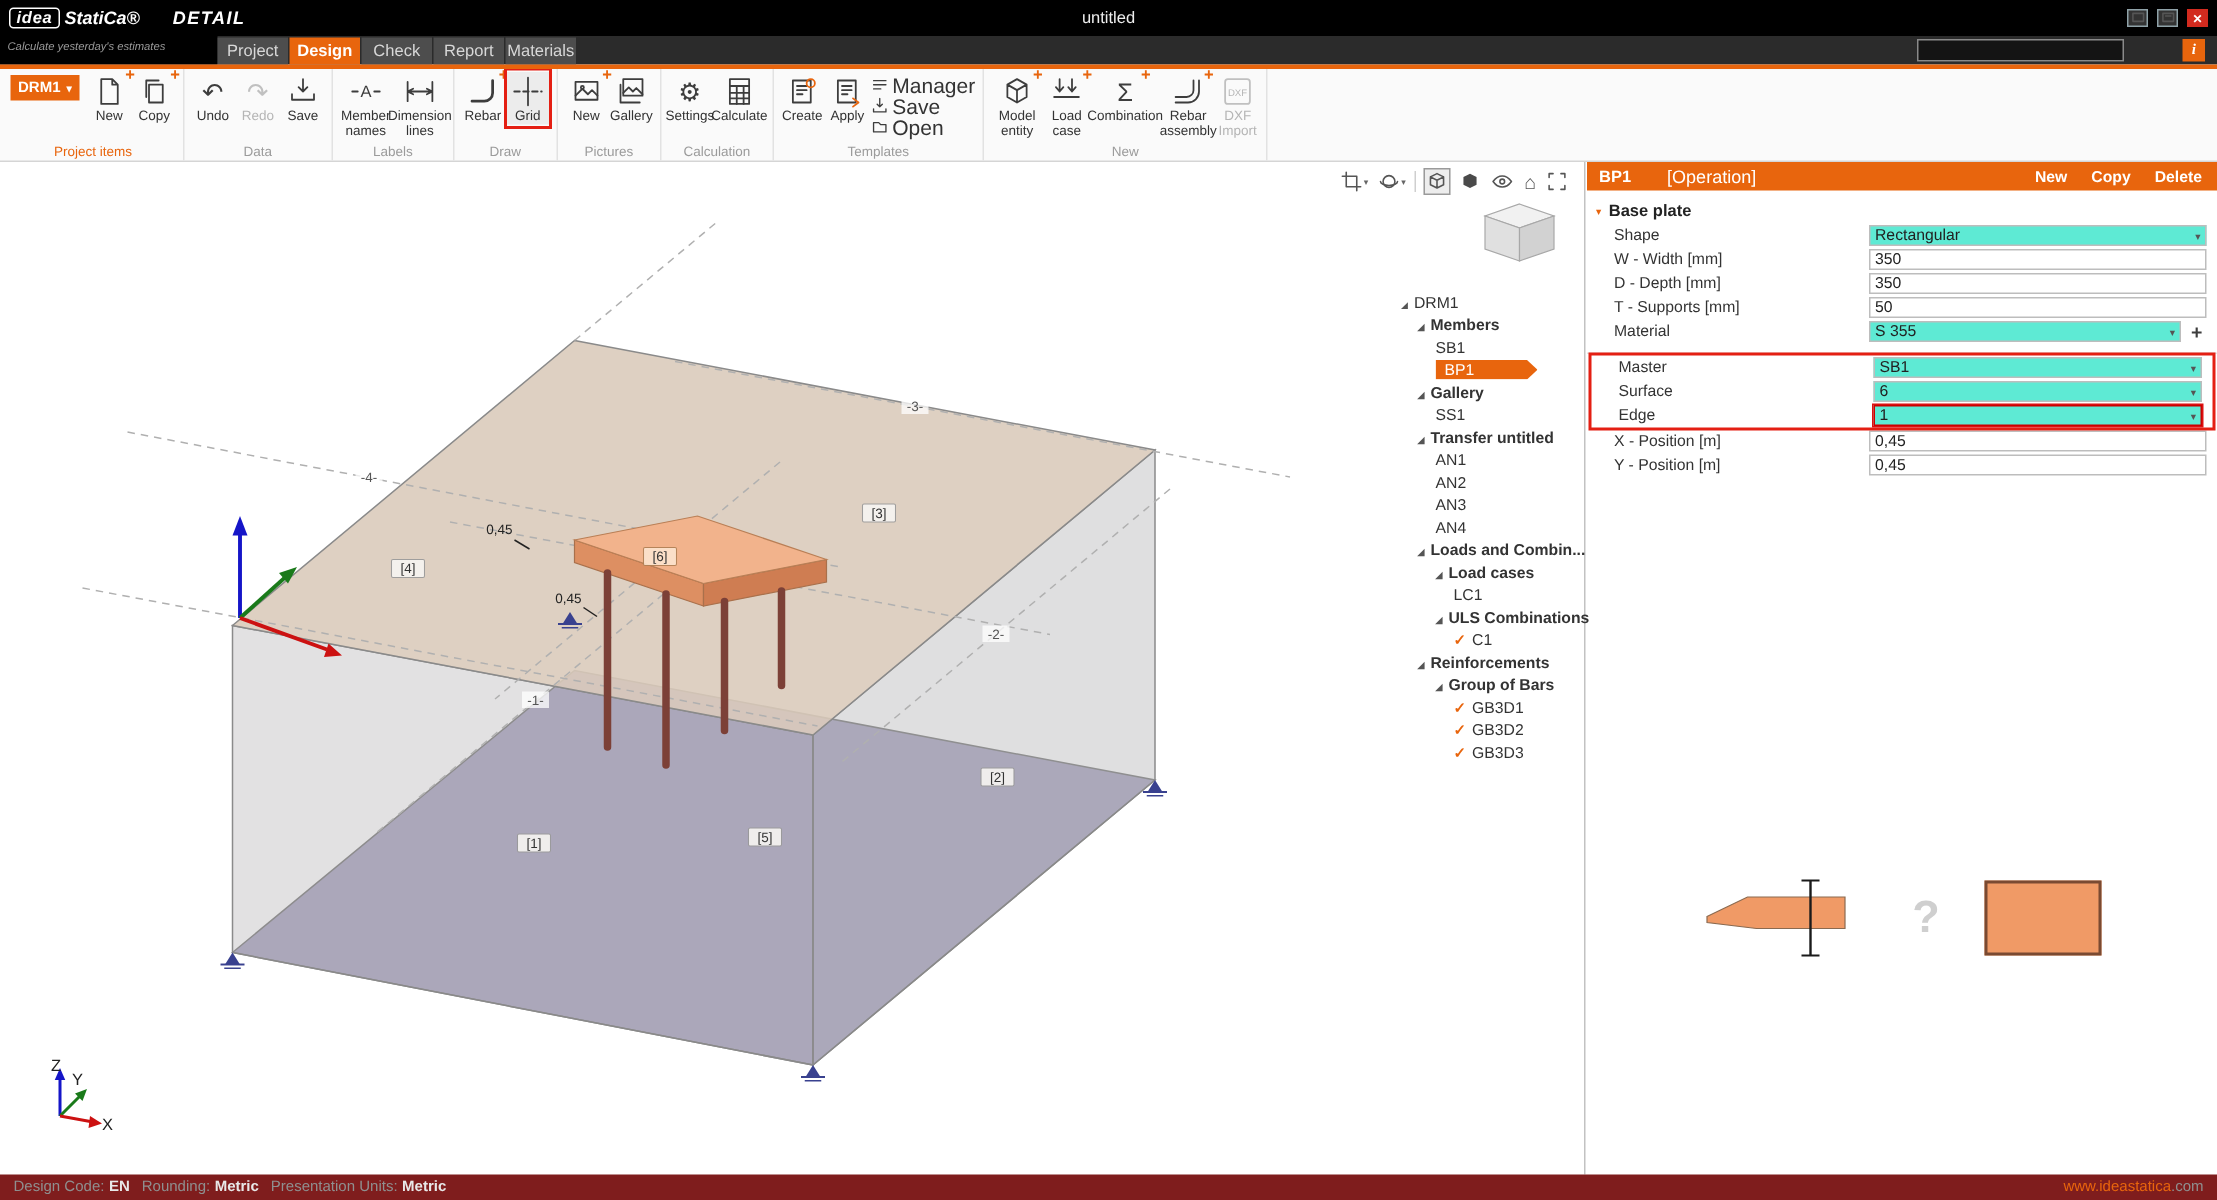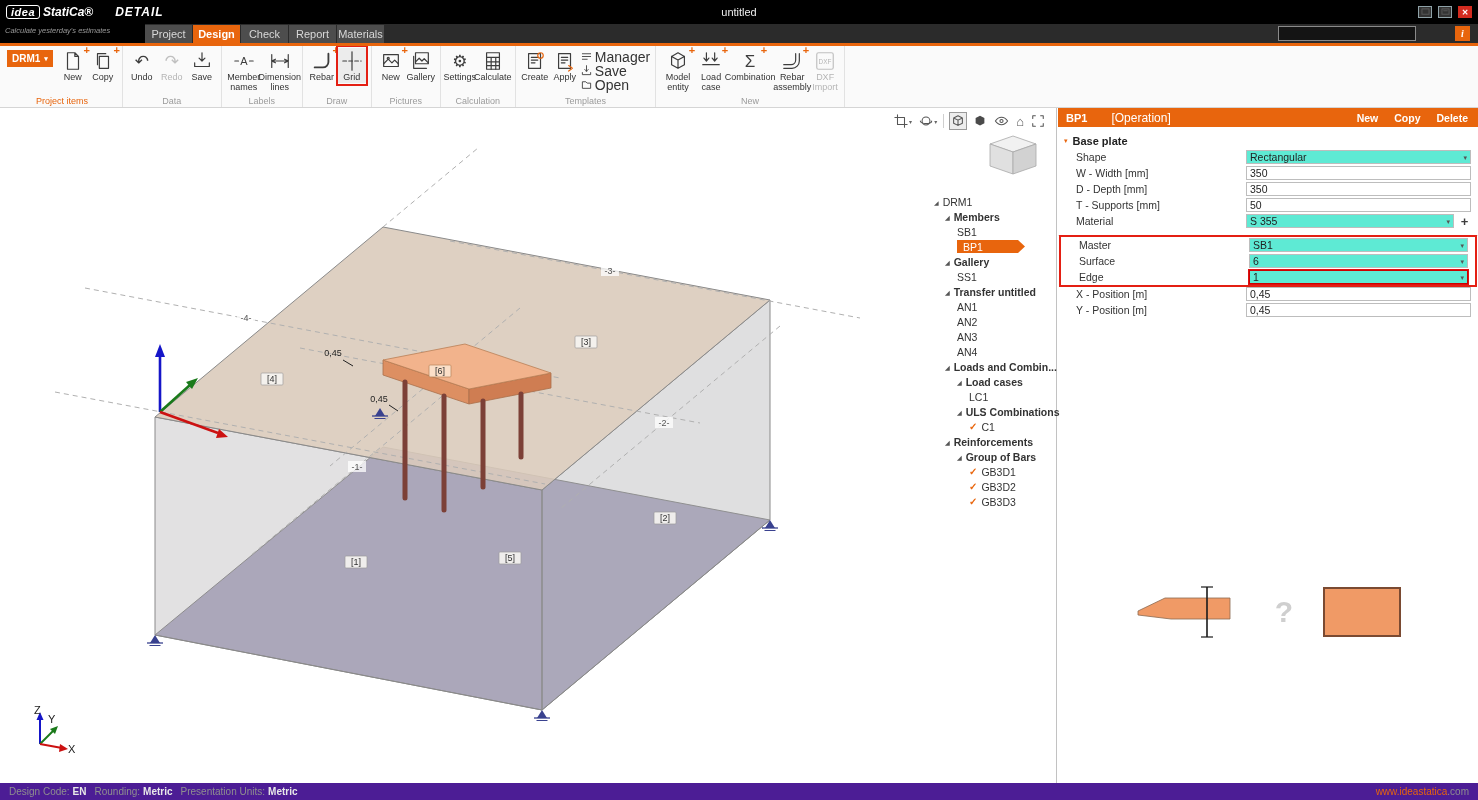--- a/index.html
+++ b/index.html
@@ -108,21 +108,21 @@
                font-family:inherit;background:#fff;outline:none;min-width:0}
   .addbtn{width:13px;text-align:center;font-size:13px;font-weight:bold;color:#3d3d3d;line-height:1}
   .pdivider{height:1px;background:#e4e4e4;margin:6px 0 0 0}
   .pos-hl{outline:2px solid #e41f13;outline-offset:0;position:relative;margin:1px 3px}
   .pdiag{position:absolute;top:468px;left:0;right:0;height:72px;display:flex;align-items:center;
          justify-content:center;gap:30px}
   .qmark{font-size:30px;font-weight:bold;color:#cfcfcf}
   .plate-rect{width:78px;height:50px;background:#f09a66;border:2px solid #7a4a32}
 
   
-  .statusbar{position:absolute;left:0;bottom:0;width:100%;height:17px;background:#4c1d95;display:flex;
+  .statusbar{position:absolute;left:0;bottom:0;width:100%;height:17px;background:#7f1d1d;display:flex;
              align-items:center;padding:0 9px;gap:8px;font-size:10px;color:#8f8f8f;z-index:30}
   .statusbar b{color:#e8e8e8;font-weight:bold;margin-left:3px}
   .sb-item{display:flex;align-items:center}
   .sb-right{margin-left:auto}
   .weburl{color:#e8650d}
   .webtld{color:#8f8f8f}
 </style>
 </head>
 <body>
 

